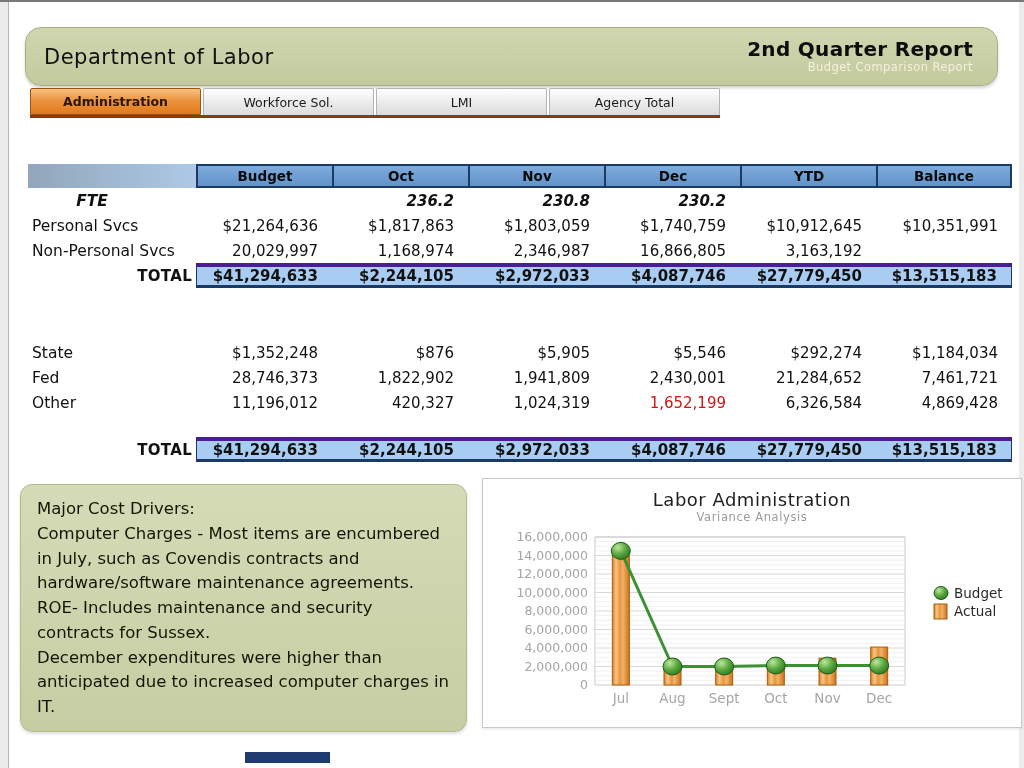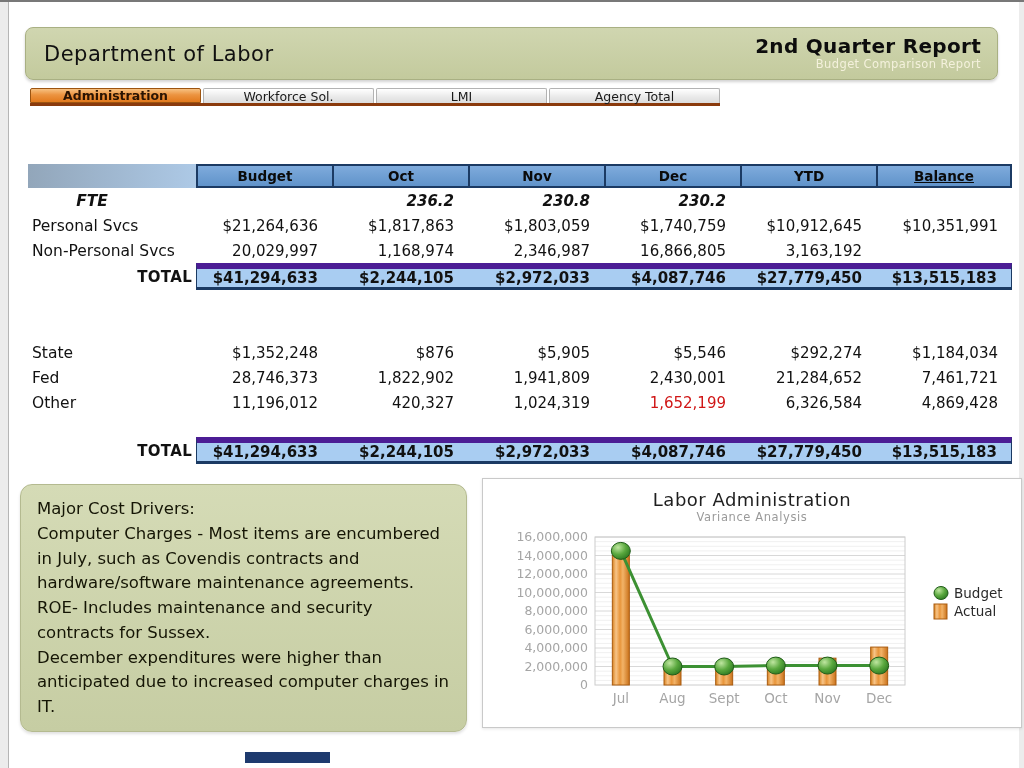--- a/index.html
+++ b/index.html
@@ -6,53 +6,53 @@
   html,body { width:1024px; height:768px; background:#ffffff; font-family:"DejaVu Sans","Liberation Sans",sans-serif; overflow:hidden; }
   .screen { position:absolute; left:0; top:0; width:1024px; height:768px; background:#fff; }
 
   
   .frame-top { position:absolute; left:0; top:0; width:1024px; height:2px; background:#787878; }
   .frame-left-strip { position:absolute; left:0; top:2px; width:8px; height:766px; background:#ececec; }
   .frame-left-line { position:absolute; left:8px; top:2px; width:1px; height:766px; background:#b5b5b5; }
   .frame-right-strip { position:absolute; right:0; top:2px; width:5px; height:766px; background:#ececec; }
 
   
-  .banner { position:absolute; left:25px; top:27px; width:973px; height:53px;
-    background:linear-gradient(#d0d6b0,#c3ca9d); border:1px solid #a9b083; border-radius:8px;
+  .banner { position:absolute; left:25px; top:27px; width:973px; height:59px;
+    background:linear-gradient(#d0d6b0,#c3ca9d); border:1px solid #a9b083; border-radius:16px;
     box-shadow:0 2px 3px rgba(0,0,0,.18); display:flex; align-items:center; justify-content:space-between;
-    padding:0 16px 0 18px; }
+    padding:0 24px 0 18px; }
   .banner-title { font-size:21px; color:#101010; letter-spacing:.5px; }
   .banner-right { text-align:right; line-height:1.15; }
   .banner-report { font-size:20px; color:#0d0d0d; font-weight:700; letter-spacing:.3px; }
   .banner-sub { font-size:11.5px; color:#f4f1dc; letter-spacing:.4px; }
 
   
-  .tabs { position:absolute; left:30px; top:88px; width:690px; height:18px; display:flex; gap:2px;
+  .tabs { position:absolute; left:30px; top:88px; width:690px; height:30px; display:flex; gap:2px;
     border-bottom:3px solid #8a3a0c; }
   .tab { flex:1; display:flex; align-items:center; justify-content:center; font-size:12.5px; color:#1a1a1a;
     background:linear-gradient(#ffffff,#eaeaea 55%,#dcdcdc); border:1px solid #b3b3b3; border-bottom:none;
     border-radius:2px 2px 0 0; cursor:pointer; }
   .tab.active { background:linear-gradient(#f7c181,#ec9440 45%,#e2791c); border:1px solid #9c5410; font-weight:600; color:#2b1402; }
 
   
   .budget-table { position:absolute; left:28px; top:164px; width:984px; }
   .trow { display:grid; grid-template-columns:168px repeat(6,136px); height:25px; }
   .trow.thead { height:24px; }
   .c { display:flex; align-items:center; font-size:15px; color:#111; height:100%; }
   .c.n { justify-content:flex-end; padding-right:14px; }
   .c.lbl { justify-content:flex-start; padding-left:4px; font-size:15.5px; }
   .c.lbl-r { justify-content:flex-end; padding-right:4px; font-weight:700; letter-spacing:.3px; }
   .c.h { justify-content:center; font-weight:700; font-size:13.5px; color:#0a0a0a;
     background:linear-gradient(#7fabdc,#6093ca); border-left:2px solid #1b3a63;
     border-top:2px solid #1b3a63; border-bottom:2px solid #1b3a63; }
-  .c.h:last-child { border-right:2px solid #1b3a63;text-decoration:underline; }
+  .c.h:last-child { border-right:2px solid #1b3a63; }
   .c.corner { background:linear-gradient(to right,#92a6ba,#adc9e6); }
   .fteR .c { font-style:italic; font-weight:700; }
   .fteR .c.lbl-c { justify-content:center; padding-right:40px; font-size:15.5px; }
-  .totalR .c.n { background:#a9cdf2; border-top:6px solid #4c1d95; border-bottom:3px solid #1b3a63; font-weight:700; }
+  .totalR .c.n { background:#a9cdf2; border-top:4px solid #4c1d95; border-bottom:3px solid #1b3a63; font-weight:700; }
   .totalR .c.n.first { border-left:1px solid #1b3a63; }
   .totalR .c.n.last { border-right:1px solid #1b3a63; }
   .gap-lg { height:52px; } .gap-sm { height:22px; }
   .neg { color:#d01616 !important; }
 
   
   .notes { position:absolute; left:20px; top:484px; width:447px; height:248px;
     background:linear-gradient(#d5dbb6,#c6cda3); border:1px solid #b4ba90; border-radius:12px;
     padding:12px 14px 0 16px; box-shadow:0 2px 3px rgba(0,0,0,.12); }
   .note-line { font-size:16.5px; line-height:1.5; color:#151505; }

